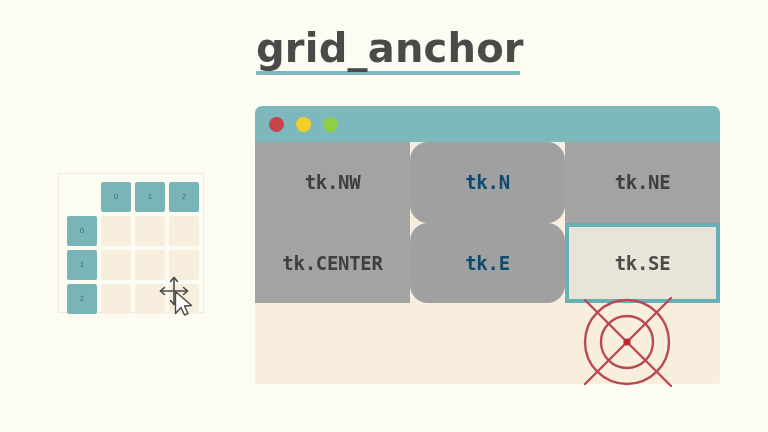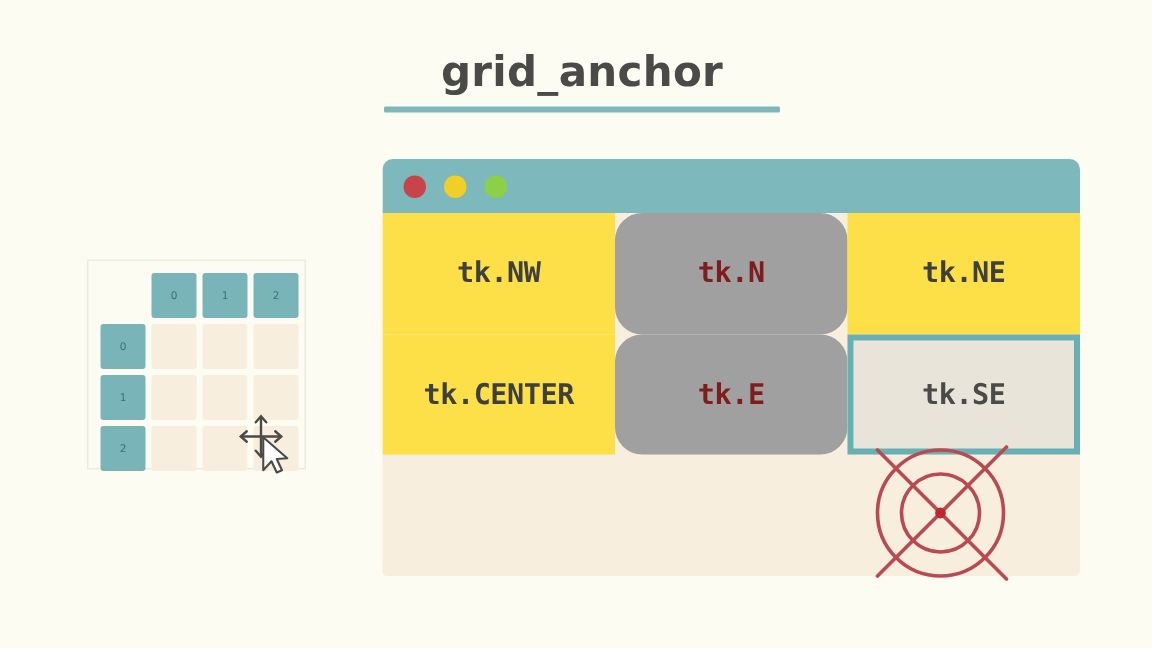--- a/index.html
+++ b/index.html
@@ -24,21 +24,21 @@
   
   #title-block {
     position: absolute;
     left: 256px;
     top: 26px;
     width: 264px;
     text-align: center;
   }
   #page-title {
     font-family: "DejaVu Sans", sans-serif;
-    font-size: 28px;
+    font-size: 40px;
     font-weight: bold;
     color: #4a4a48;
     letter-spacing: 0.2px;
     line-height: 44px;
     white-space: nowrap;
   }
   #title-underline {
     margin-top: 1px;
     height: 4px;
     background: #7cb8bc;
@@ -135,26 +135,26 @@
     align-items: center;
     justify-content: center;
     font-family: "DejaVu Sans Mono", monospace;
     font-size: 19px;
     font-weight: bold;
     letter-spacing: -0.3px;
     position: relative;
     box-sizing: border-box;
   }
   .acell.cream {
-    background: #fde047;
+    background: #a3a3a3;
     color: #3f3f3d;
   }
   .acell.gray {
     background: #a0a0a0;
-    color: #7f1d1d;
+    color: #0c4a6e;
     border-radius: 18px;
   }
   .acell.highlight {
     background: #e8e4da;
     color: #4a4a48;
     border: 4px solid #69b0b5;
   }
 
   
   #target-marker {

